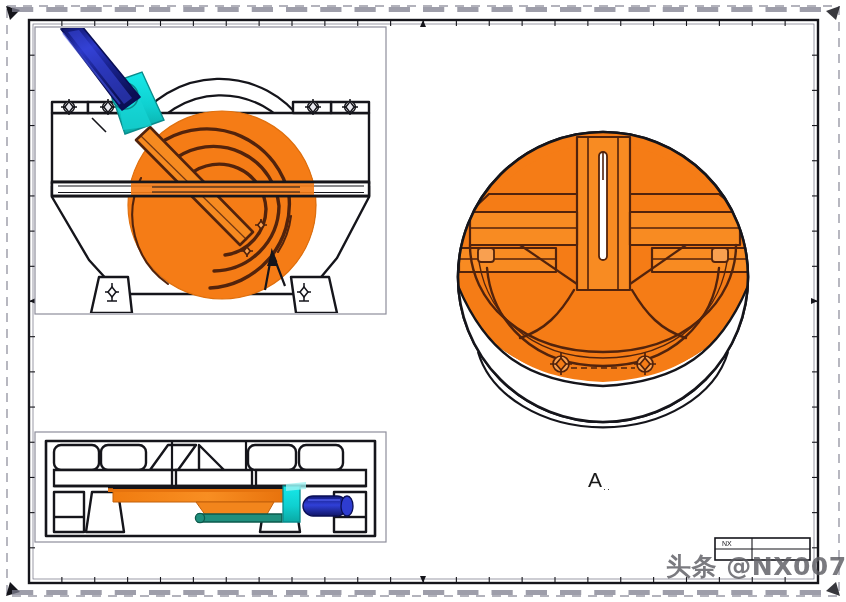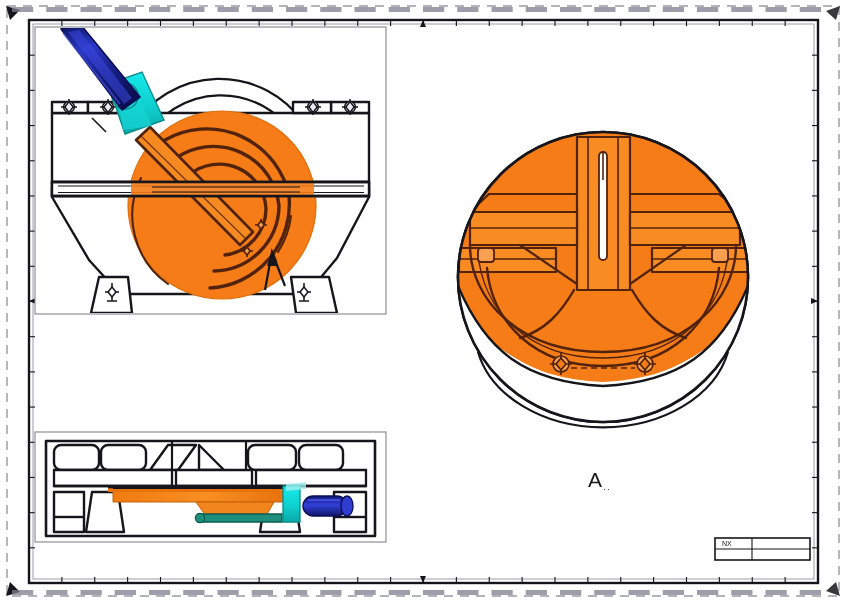--- a/index.html
+++ b/index.html
@@ -550,14 +550,15 @@
       <path d="M752 538 L752 560" stroke="#15151b" stroke-width="1.1"></path>
       <text x="722" y="546" font-family="Liberation Sans, sans-serif" font-size="7" fill="#15151b">NX</text>
     </g>
 
   </svg>
 
   <div class="viewlabel" id="labelA">
     <span>A</span><span class="sub">··</span>
   </div>
 
+  <div class="watermark">头条 @NX007</div>
 
 </div>
 
 </body></html>

